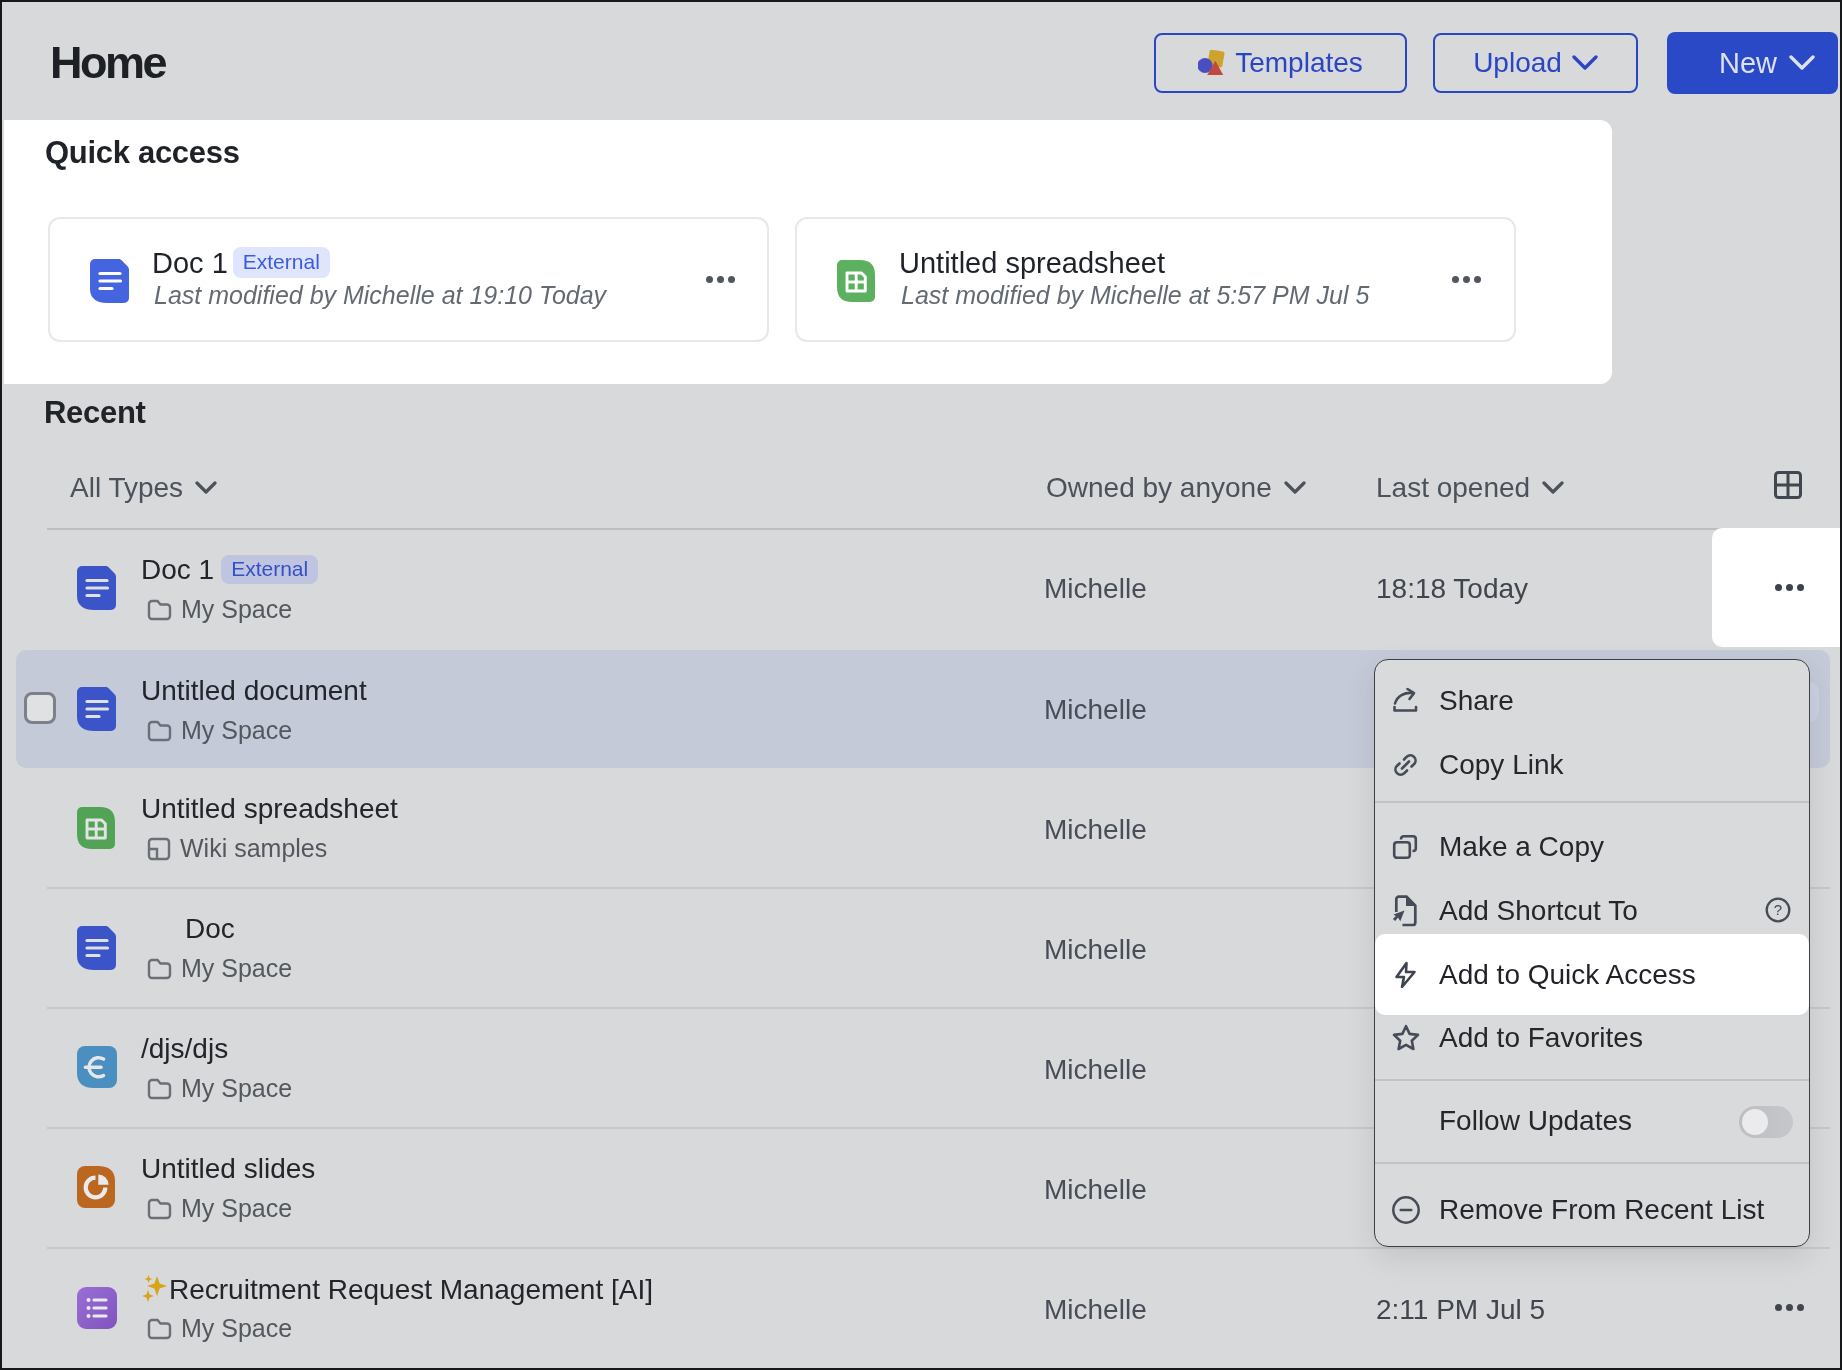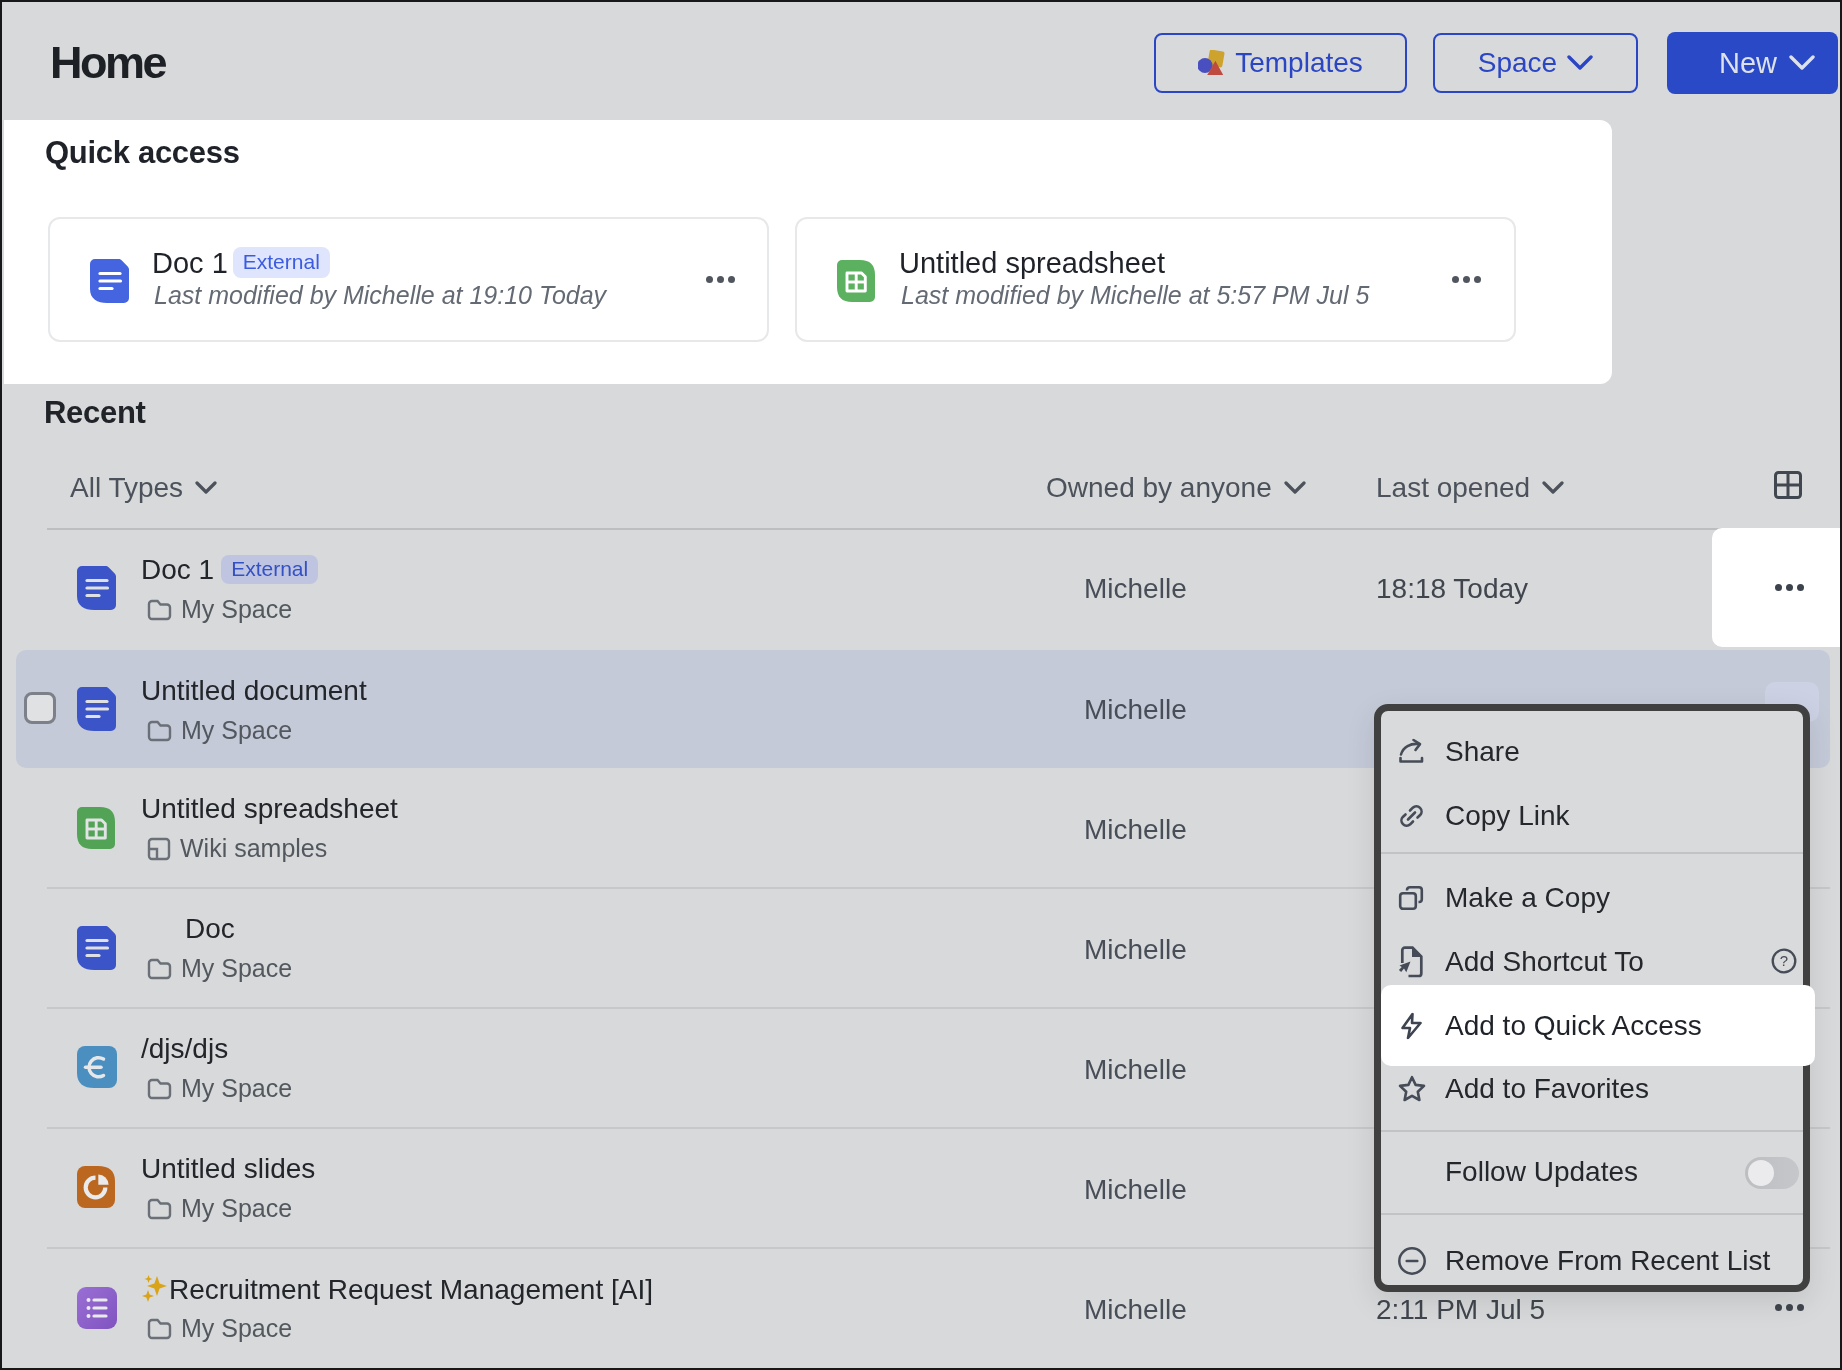--- a/index.html
+++ b/index.html
@@ -28,51 +28,51 @@
 #recent-h{left:42px;top:393px;font-size:31px;font-weight:700;color:#202328;letter-spacing:-0.3px;}
 .filter{font-size:28px;font-weight:500;color:#4c525b;display:flex;align-items:center;gap:12px;}
 #f1{left:68px;top:470px;}
 #f2{left:1044px;top:470px;}
 #f3{left:1374px;top:470px;}
 .hline{position:absolute;height:2px;background:#bdbec0;}
 .rline{position:absolute;height:1.5px;background:#c7c8ca;}
 
 .rowtitle{position:absolute;left:139px;font-size:28px;font-weight:400;color:#22252a;}
 .rowsub{position:absolute;left:145px;font-size:25px;color:#53585f;display:flex;align-items:center;gap:9px;justify-content:space-between;}
-.mich{position:absolute;left:1082px;font-size:28px;color:#484e58;}
+.mich{position:absolute;left:1042px;font-size:28px;color:#484e58;}
 .rtime{position:absolute;left:1374px;font-size:28px;color:#40454e;}
 .ricon{position:absolute;left:75px;}
 .tagd{display:inline-block;background:#bfc5e1;color:#3350c4;font-size:21px;border-radius:8px;padding:2px 10px 3px;margin-left:7px;position:relative;top:-3px;}
 #selrow{left:14px;top:648px;width:1814px;height:118px;background:#c5cad9;border-radius:10px;}
 #selbtn{left:1763px;top:680px;width:54px;height:40px;background:#ccd1e4;border-radius:10px;}
 #checkbox{left:22px;top:690px;width:32px;height:32px;box-sizing:border-box;border:3px solid #7b8089;border-radius:8px;background:#e0e1e3;}
 #morecard{left:1710px;top:526px;width:130px;height:119px;background:#fff;border-radius:10px 0 0 10px;}
 
-#menu{left:1372px;top:702px;width:436px;height:588px;background:#d9dadb;border:7px solid #404040;border-radius:14px;box-sizing:border-box;box-shadow:0 10px 30px rgba(0,0,0,0.10);}
+#menu{left:1372px;top:657px;width:436px;height:588px;background:#d9dadb;border:1px solid #404040;border-radius:14px;box-sizing:border-box;box-shadow:0 10px 30px rgba(0,0,0,0.10);}
 .mi{position:absolute;left:0;width:100%;height:64px;}
 .mi .lbl{position:absolute;left:64px;top:50%;transform:translateY(-50%);font-size:28px;color:#24272c;}
 .mi svg{position:absolute;left:17px;top:50%;transform:translateY(-50%);}
 .mdiv{position:absolute;left:0;width:100%;height:1.5px;background:#c2c3c5;}
 #mi-qa{top:273px;height:82px;background:#ffffff;border-radius:10px;width:434px;left:0px;}
 #mi-qa .lbl{color:#1f2329;}
 </style>
 </head>
 <body>
 <div id="page">
   <div id="home" class="abs">Home</div>
   <div id="btn-templates" class="abs btn">
       <svg width="27" height="26" viewBox="0 0 27 26">
         <rect x="10.5" y="0.5" width="15" height="16" rx="2" transform="rotate(10 18 8.5)" fill="#cda32e"></rect>
         <circle cx="7" cy="15.5" r="7.6" fill="#4a4fc0"></circle>
         <path d="M9.2 25 L17.4 10.8 L25.2 25 Z" fill="#bf4a40"></path>
       </svg>
       <span>Templates</span>
     </div>
   <div id="btn-upload" class="abs btn">
-      <span>Space</span>
+      <span>Upload</span>
       <svg width="26" height="16" viewBox="0 0 26 16">
         <path d="M2 2 L13 13 L24 2" fill="none" stroke="#2b46c4" stroke-width="3.4" stroke-linecap="round" stroke-linejoin="round"></path>
       </svg>
     </div>
   <div id="btn-new" class="abs">
       <span>New</span>
       <svg width="26" height="16" viewBox="0 0 26 16">
         <path d="M2 2 L13 13 L24 2" fill="none" stroke="#dde1ea" stroke-width="3.4" stroke-linecap="round" stroke-linejoin="round"></path>
       </svg>
     </div>

